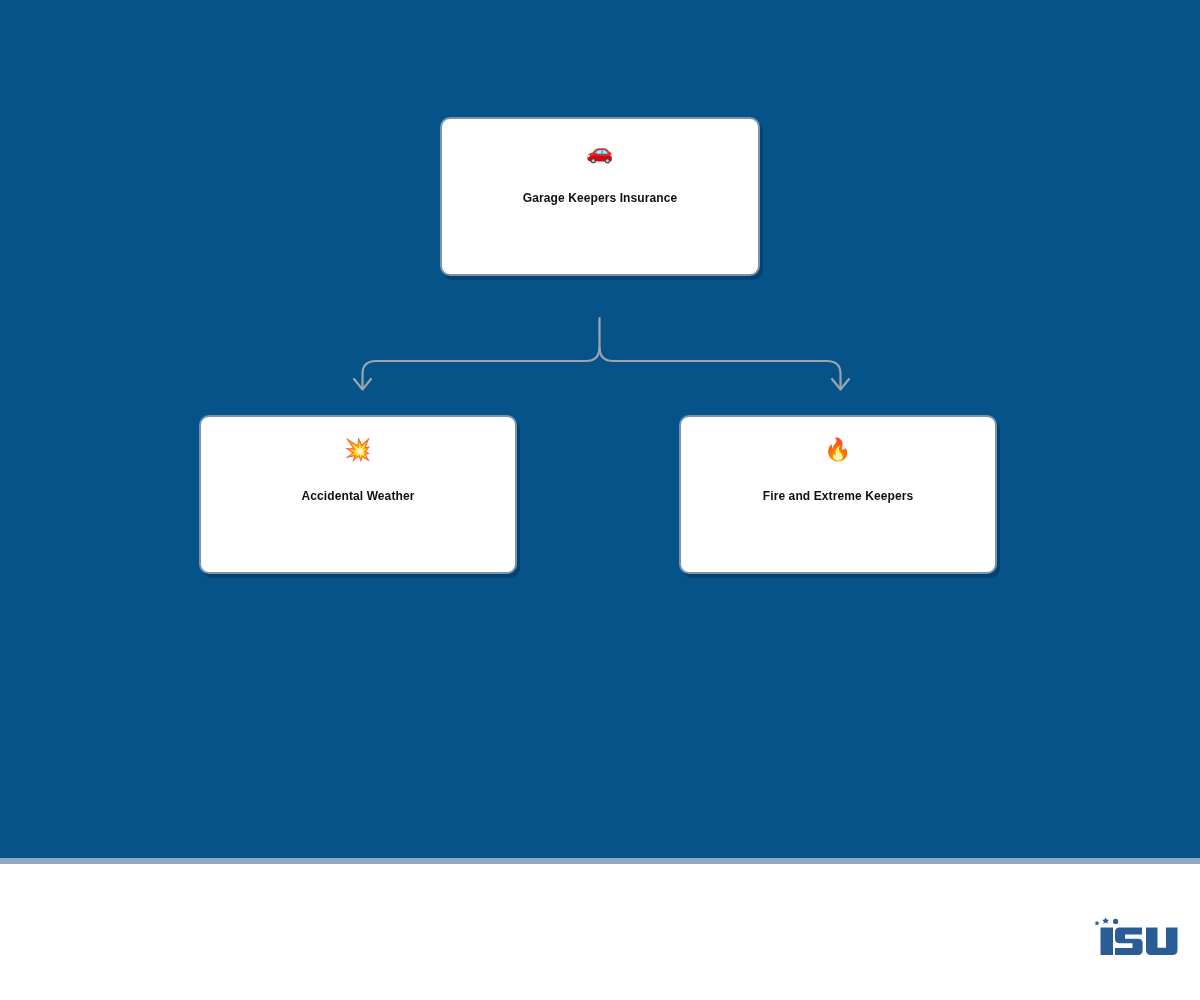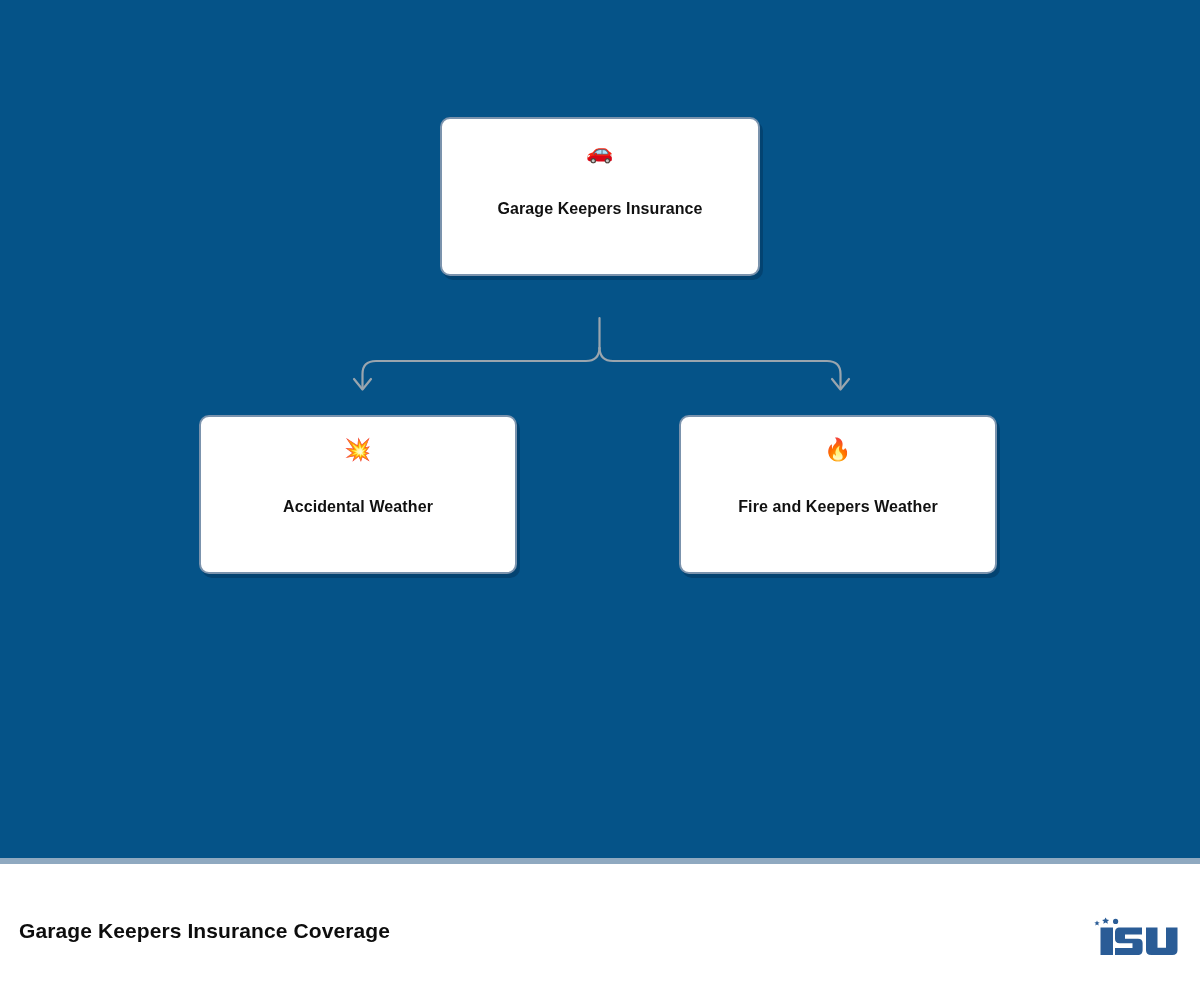--- a/index.html
+++ b/index.html
@@ -57,22 +57,22 @@
     font-size: 22px;
     line-height: 1;
     margin-top: 22px;
     height: 26px;
     display: block;
     text-align: center;
     font-family: "DejaVu Sans", sans-serif;
   }
 
   .node-label {
-    margin-top: 32px;
-    font-size: 16px;
+    margin-top: 24px;
+    font-size: 12px;
     font-weight: bold;
     color: #111111;
     line-height: 1.2;
     padding: 0 12px;
     letter-spacing: 0.1px;
   }
 
   #node-root {
     left: 440px;
     top: 117px;
@@ -155,30 +155,29 @@
       <span class="node-label">Garage Keepers Insurance</span>
     </div>
 
     <div class="node" id="node-left">
       <span class="node-icon">💥</span>
       <span class="node-label">Accidental Weather</span>
     </div>
 
     <div class="node" id="node-right">
       <span class="node-icon">🔥</span>
-      <span class="node-label">Fire and Keepers Weather</span>
+      <span class="node-label">Fire and Extreme Keepers</span>
     </div>
 
   </div>
 
   <div id="divider"></div>
 
   <div id="footer"></div>
 
-  <div id="footer-title">Garage Keepers Insurance Coverage</div>
 
   <svg id="brand-logo" viewBox="0 0 84 40" aria-hidden="true">
     <g fill="#2A5C96">
 
       <path d="M 2.2 5.2 L 3.0 3.4 L 3.8 5.2 L 5.7 5.4 L 4.2 6.6 L 4.7 8.5 L 3.0 7.4 L 1.3 8.5 L 1.8 6.6 L 0.3 5.4 Z"></path>
       <path d="M 10.5 2.6 L 11.6 0.4 L 12.7 2.6 L 15.1 2.9 L 13.3 4.4 L 13.9 6.7 L 11.6 5.4 L 9.3 6.7 L 9.9 4.4 L 8.1 2.9 Z"></path>
       <circle cx="21.6" cy="4.4" r="2.6"></circle>
 
       <rect x="6.5" y="10.5" width="12.5" height="27.5"></rect>
 

